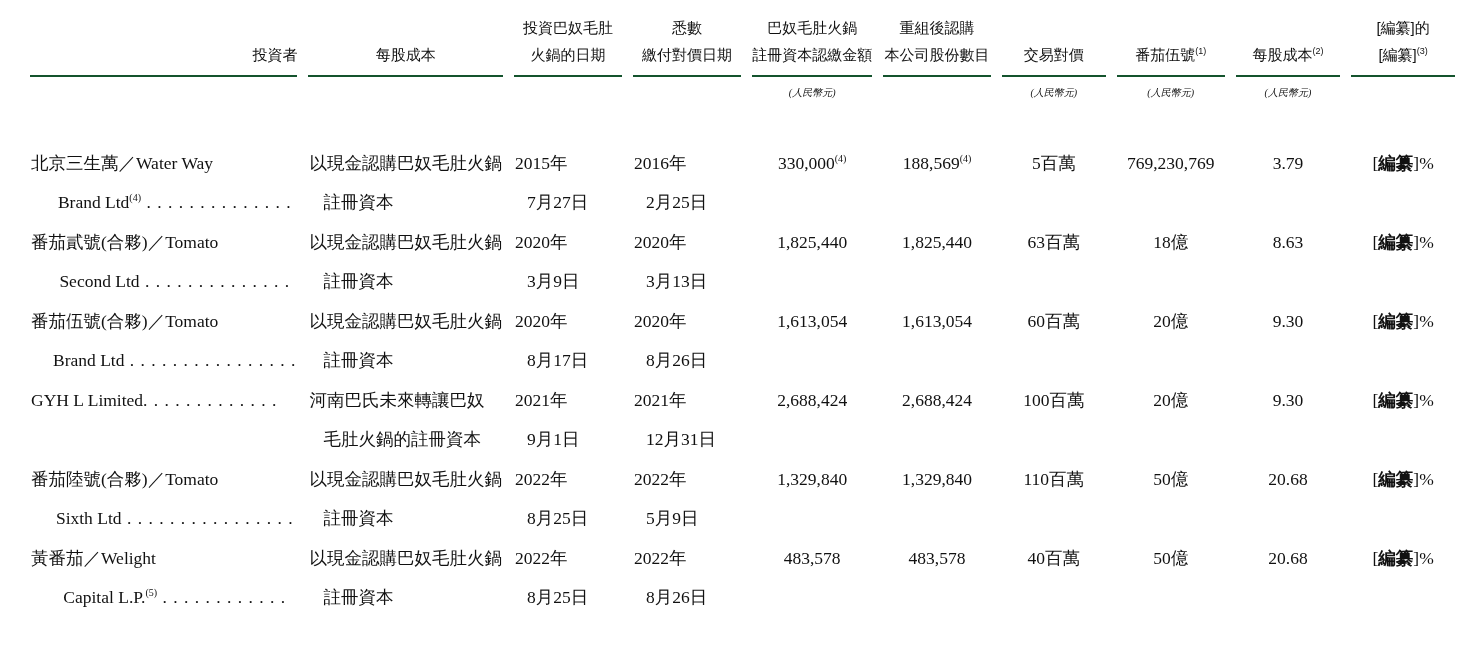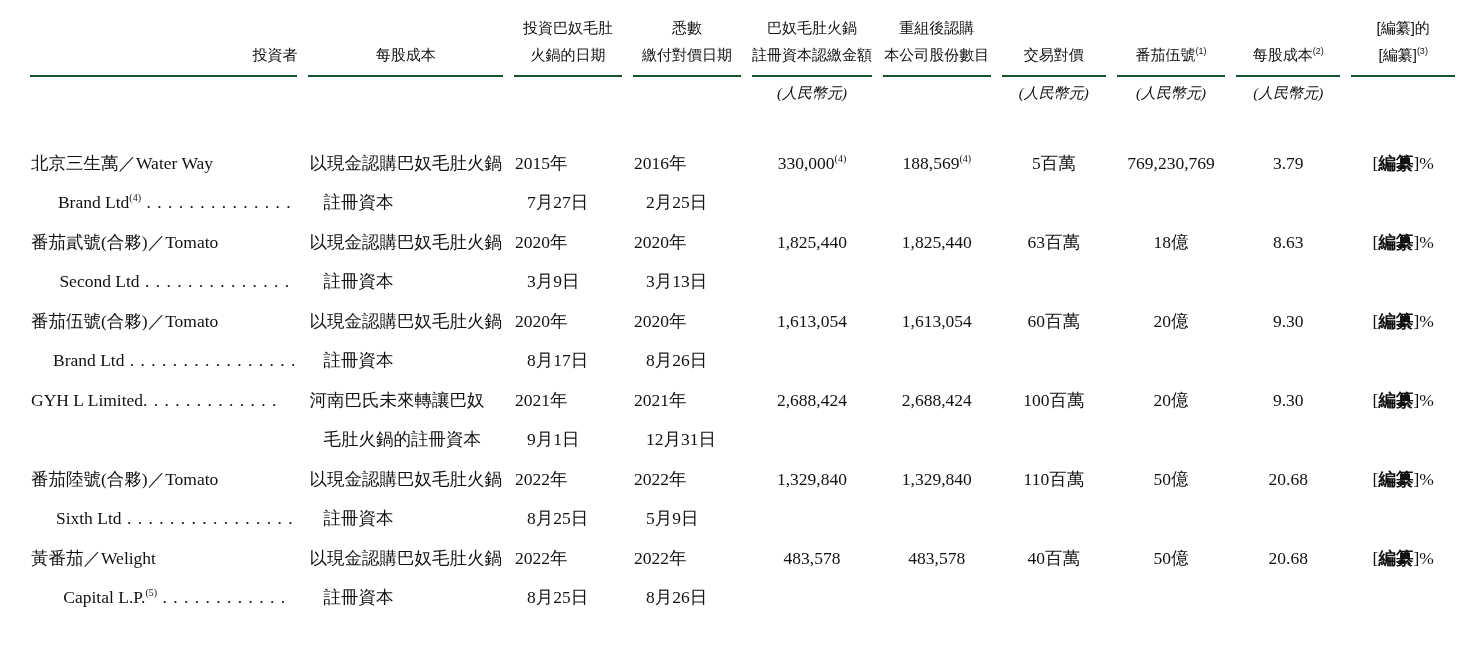--- a/index.html
+++ b/index.html
@@ -37,21 +37,21 @@
     line-height:27px;
     text-align:center;
     white-space:nowrap;
   }
   th.h-left{text-align:right;}
   .unit-row td{
     height:30px;
     vertical-align:middle;
     text-align:center;
     font-style:italic;
-    font-size:15px;
+    font-size:10px;
     white-space:nowrap;
   }
   .spacer-row td{height:32px;}
 
   tbody td{
     vertical-align:top;
     font-size:17.5px;
     white-space:nowrap;
   }
   .line{line-height:38.5px;height:38.5px;}

